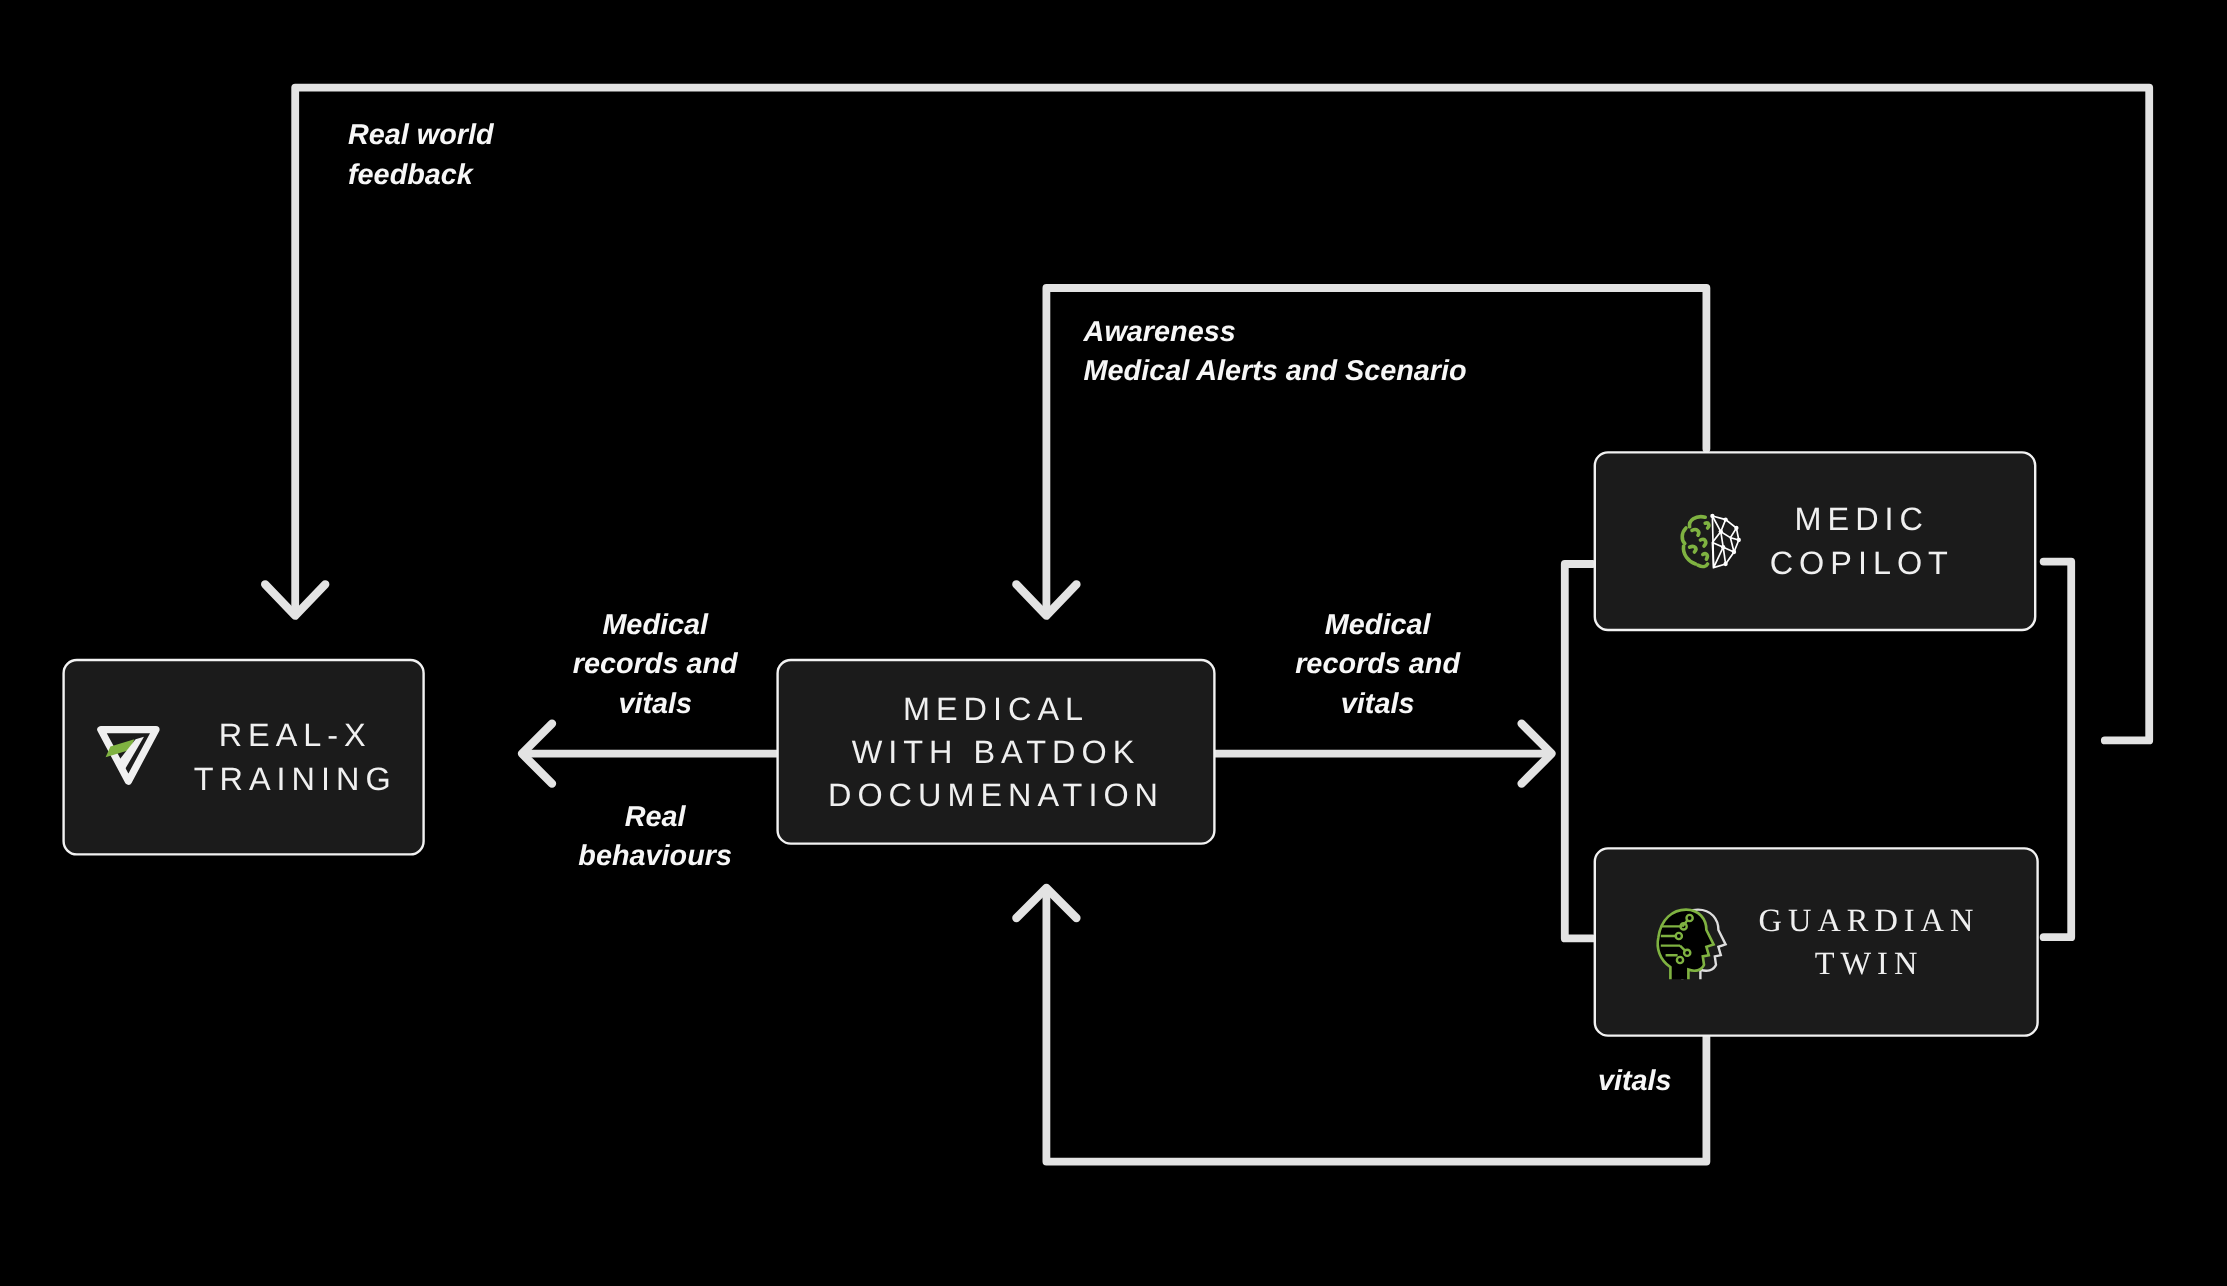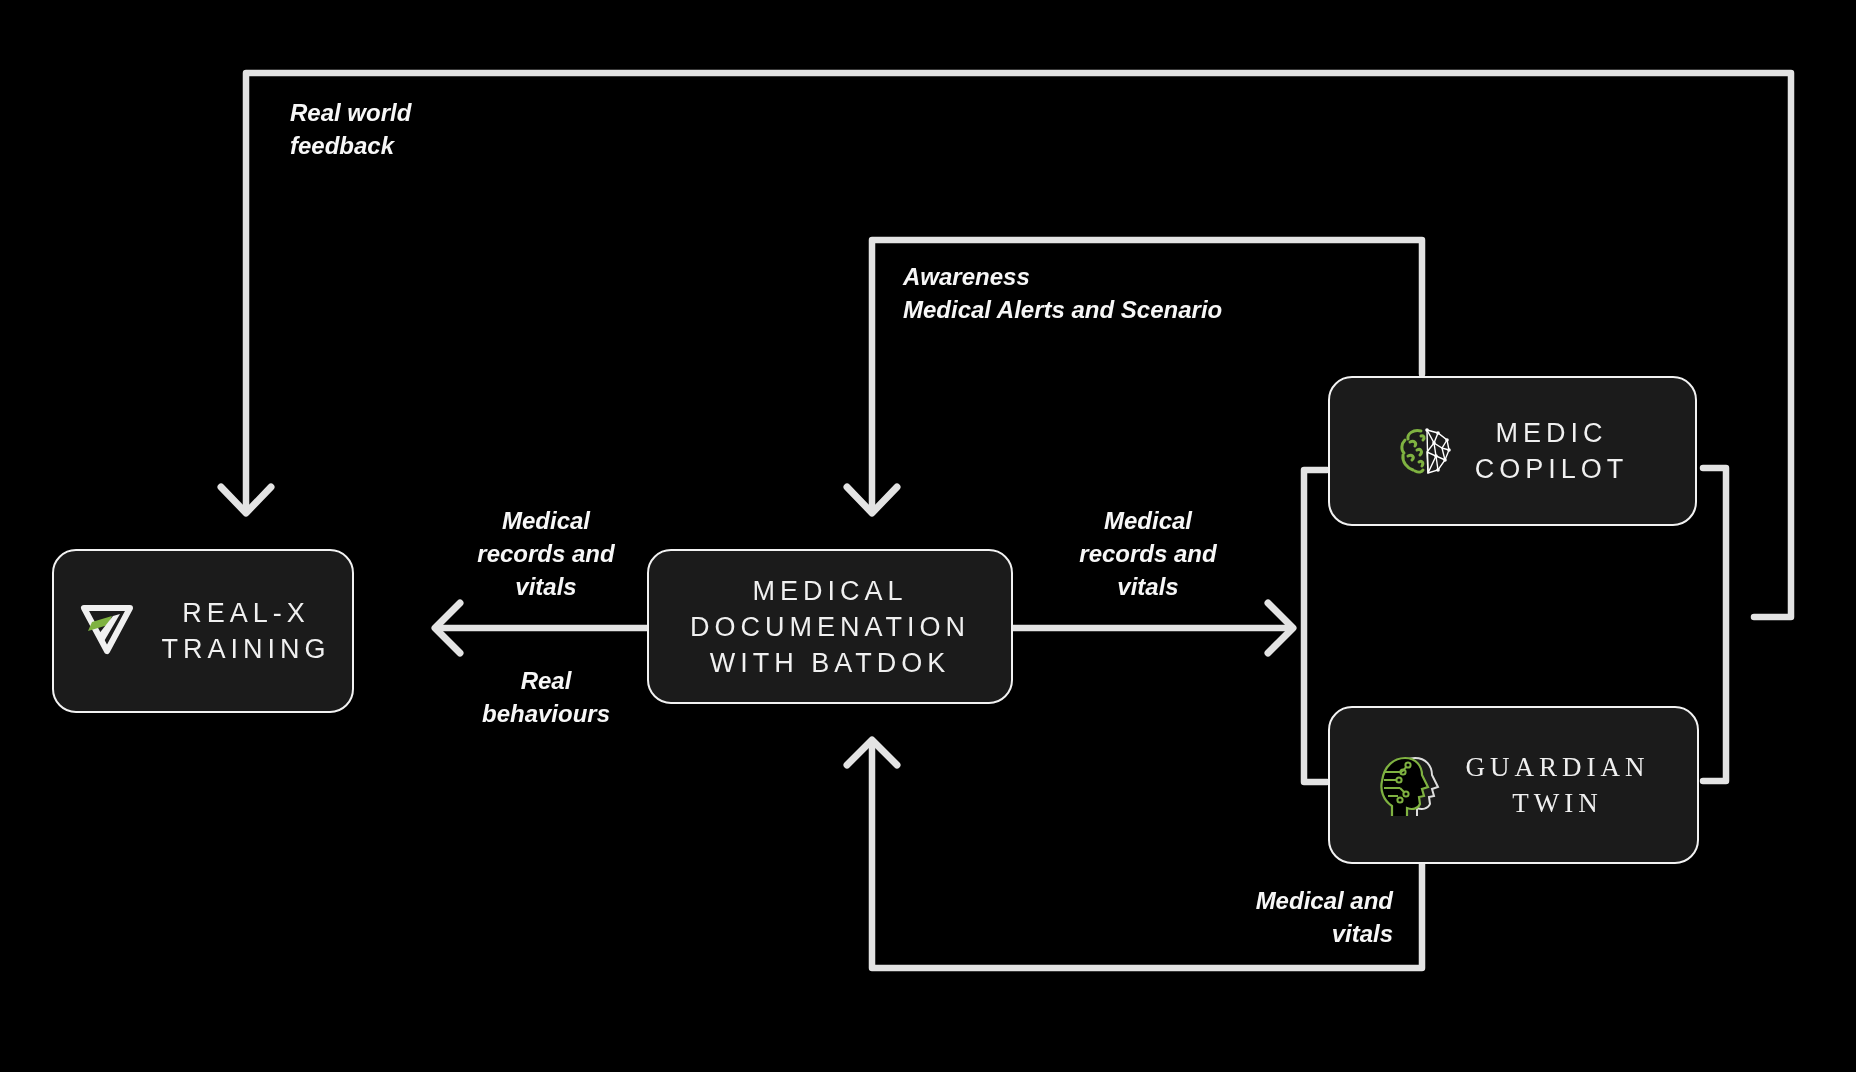--- a/index.html
+++ b/index.html
@@ -4,21 +4,21 @@
 <style>
   :root{
     --background:#000000; --wire:#e3e3e3; --node-fill:#1b1b1b; --node-border:#f2f2f2;
     --node-text:#f0f0f0; --label-text:#f7f7f7; --accent-green:#7fb241;
   }
   html,body{margin:0;padding:0;background:var(--background);}
   .canvas{position:relative;width:1856px;height:1072px;background:var(--background);
     overflow:hidden;font-family:"Liberation Sans",sans-serif;}
   .wires{position:absolute;left:0;top:0;width:1856px;height:1072px;}
   .node{position:absolute;background:var(--node-fill);border:2px solid var(--node-border);
-    border-radius:24px;display:flex;align-items:center;justify-content:center;gap:22px;
+    border-radius:12px;display:flex;align-items:center;justify-content:center;gap:22px;
     box-sizing:border-box;}
   .node-label{color:var(--node-text);font-size:27px;letter-spacing:5px;line-height:36px;
     text-align:center;font-weight:400;}
   .edge-label{position:absolute;color:var(--label-text);font-weight:700;font-style:italic;
     font-size:24px;line-height:33px;}
   .al{text-align:left}.ac{text-align:center}.ar{text-align:right}
 </style>
 </head>
 <body>
 
@@ -47,22 +47,22 @@
     </svg>
     <div class="node-label">
       <div>REAL-X</div>
       <div>TRAINING</div>
     </div>
   </div>
 
   <div class="node" style="left:647px;top:549px;width:366px;height:155px;">
     <div class="node-label">
       <div>MEDICAL</div>
+      <div>WITH BATDOK</div>
       <div>DOCUMENATION</div>
-      <div>WITH BATDOK</div>
     </div>
   </div>
 
   <div class="node" style="left:1328px;top:376px;width:369px;height:150px;">
     <svg width="56" height="50" viewBox="0 0 56 50">
       <g stroke="var(--accent-green)" stroke-width="3" fill="none" stroke-linecap="round">
         <path d="M24 5 C16 3 10 8 11 13"></path>
         <path d="M8 14 C4 18 4 24 7 27"></path>
         <path d="M6 29 C5 36 10 42 16 44"></path>
         <path d="M18 45 C22 47 25 46 26 44"></path>
@@ -143,17 +143,16 @@
     <div>behaviours</div>
   </div>
 
   <div class="edge-label ac" style="left:1022px;top:504px;width:252px;">
     <div>Medical</div>
     <div>records and</div>
     <div>vitals</div>
   </div>
 
   <div class="edge-label ar" style="left:1143px;top:884px;width:250px;">
-    <div>Medical and</div>
     <div>vitals</div>
   </div>
 
 </div>
 
 </body></html>

